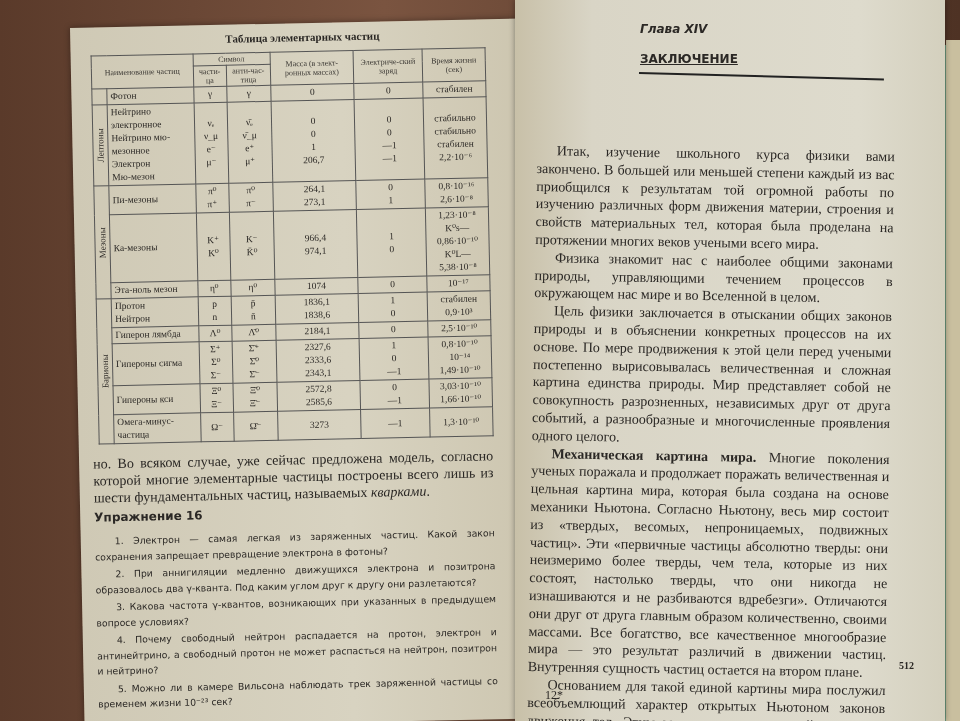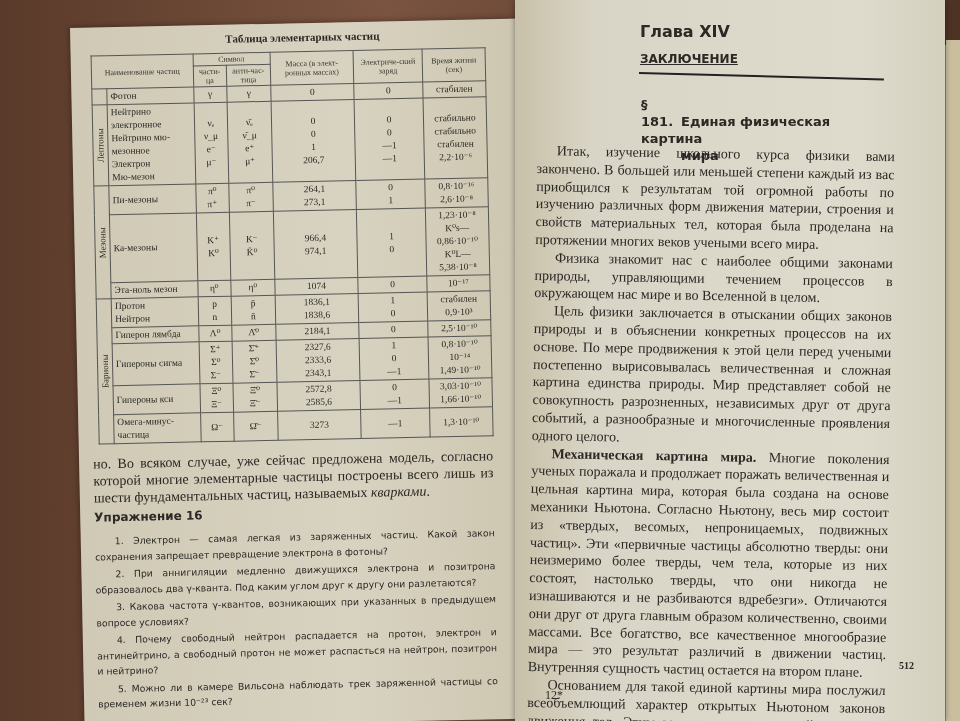--- a/index.html
+++ b/index.html
@@ -22,21 +22,21 @@
   table.particles td.num{text-align:center;}
   table.particles td.group{width:14px;padding:0;}
   .vert{writing-mode:vertical-rl;transform:rotate(180deg);font-size:9px;margin:auto;}
   .line{display:block;line-height:13px;}
   .para-left{position:absolute;left:14px;top:428px;width:400px;font-size:14px;line-height:17px;text-align:justify;}
   .ex-title{position:absolute;left:14px;top:483px;font-family:"DejaVu Sans",sans-serif;font-weight:bold;font-size:12px;}
   .ex-list{position:absolute;left:14px;top:506px;width:400px;font-family:"DejaVu Sans",sans-serif;font-size:9.3px;line-height:15.5px;text-align:justify;}
   .ex-list p{margin:0 0 2px 0;text-indent:20px;}
 
   
-  .chapter{position:absolute;left:125px;top:22px;font-family:"DejaVu Sans",sans-serif;font-weight:bold;font-size:16px;}
+  .chapter{position:absolute;left:125px;top:22px;font-family:"DejaVu Sans",sans-serif;font-style:italic;font-weight:bold;font-size:12px;}
   .chapter-title{position:absolute;left:125px;top:52px;font-family:"DejaVu Sans",sans-serif;font-weight:bold;font-size:12px;text-decoration:underline;}
   .rule{position:absolute;left:124px;top:72px;width:245px;height:2px;background:#222;transform:rotate(1.5deg);transform-origin:left;}
   .section{position:absolute;left:126px;top:96px;width:240px;font-family:"DejaVu Sans",sans-serif;font-weight:bold;font-size:13px;line-height:17px;}
   .section .num{display:inline-block;width:40px;}
   .section .t2{padding-left:40px;display:block;}
   .body-right{position:absolute;left:22px;top:142px;width:358px;font-size:14px;line-height:17.8px;text-align:justify;transform:rotate(1deg);transform-origin:top left;}
   .body-right p{margin:0;text-indent:20px;}
   .body-right b{font-weight:bold;}
   .page-num{position:absolute;left:384px;top:660px;font-size:10px;font-weight:bold;}
   .sig{position:absolute;left:30px;top:688px;font-size:12px;}
@@ -337,24 +337,20 @@
     <p>3. Какова частота γ-квантов, возникающих при указанных в предыдущем вопросе условиях?</p>
     <p>4. Почему свободный нейтрон распадается на протон, электрон и антинейтрино, а свободный протон не может распасться на нейтрон, позитрон и нейтрино?</p>
     <p>5. Можно ли в камере Вильсона наблюдать трек заряженной частицы со временем жизни 10⁻²³ сек?</p>
   </div>
 </div>
 
 <div id="right-page" class="page">
   <div class="chapter">Глава XIV</div>
   <div class="chapter-title">ЗАКЛЮЧЕНИЕ</div>
   <div class="rule"></div>
-  <div class="section">
-    <span class="num">§ 181.</span><span>Единая физическая картина</span>
-    <span class="t2">мира</span>
-  </div>
   <div class="body-right">
     <p>Итак, изучение школьного курса физики вами закончено. В большей или меньшей степени каждый из вас приобщился к результатам той огромной работы по изучению различных форм движения материи, строения и свойств материальных тел, которая была проделана на протяжении многих веков учеными всего мира.</p>
     <p>Физика знакомит нас с наиболее общими законами природы, управляющими течением процессов в окружающем нас мире и во Вселенной в целом.</p>
     <p>Цель физики заключается в отыскании общих законов природы и в объяснении конкретных процессов на их основе. По мере продвижения к этой цели перед учеными постепенно вырисовывалась величественная и сложная картина единства природы. Мир представляет собой не совокупность разрозненных, независимых друг от друга событий, а разнообразные и многочисленные проявления одного целого.</p>
     <p><b>Механическая картина мира.</b><span> Многие поколения ученых поражала и продолжает поражать величественная и цельная картина мира, которая была создана на основе механики Ньютона. Согласно Ньютону, весь мир состоит из «твердых, весомых, непроницаемых, подвижных частиц». Эти «первичные частицы абсолютно тверды: они неизмеримо более тверды, чем тела, которые из них состоят, настолько тверды, что они никогда не изнашиваются и не разбиваются вдребезги». Отличаются они друг от друга главным образом количественно, своими массами. Все богатство, все качественное многообразие мира — это результат различий в движении частиц. Внутренняя сущность частиц остается на втором плане.</span></p>
     <p>Основанием для такой единой картины мира послужил всеобъемлющий характер открытых Ньютоном законов движения тел. Этим законам с удивительной точностью подчиняются как громадные небесные тела, так и мельчайшие песчинки, гонимые ветром. И даже ветер — движение невидимых глазом частиц воздуха — подчиняется тем же законам. На протяжении долгого времени ученые были уверены, что единственными фундаментальными законами природы являются законы механики Ньютона. Так, например, французский ученый Лагранж считал, что «нет человека счастливее Ньютона; ведь только однажды, одному человеку суждено построить картину мира».</p>
   </div>
   <div class="page-num">512</div>
   <div class="sig">12*</div>
 </div>

